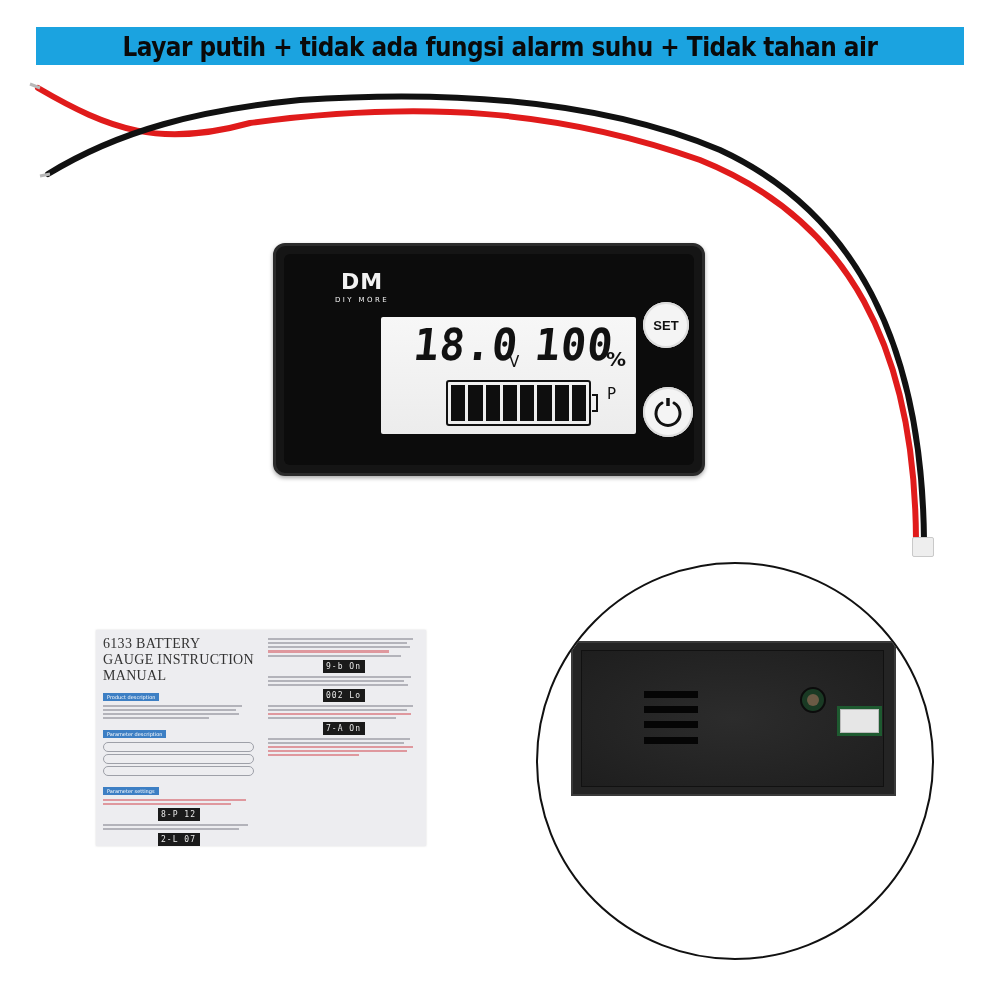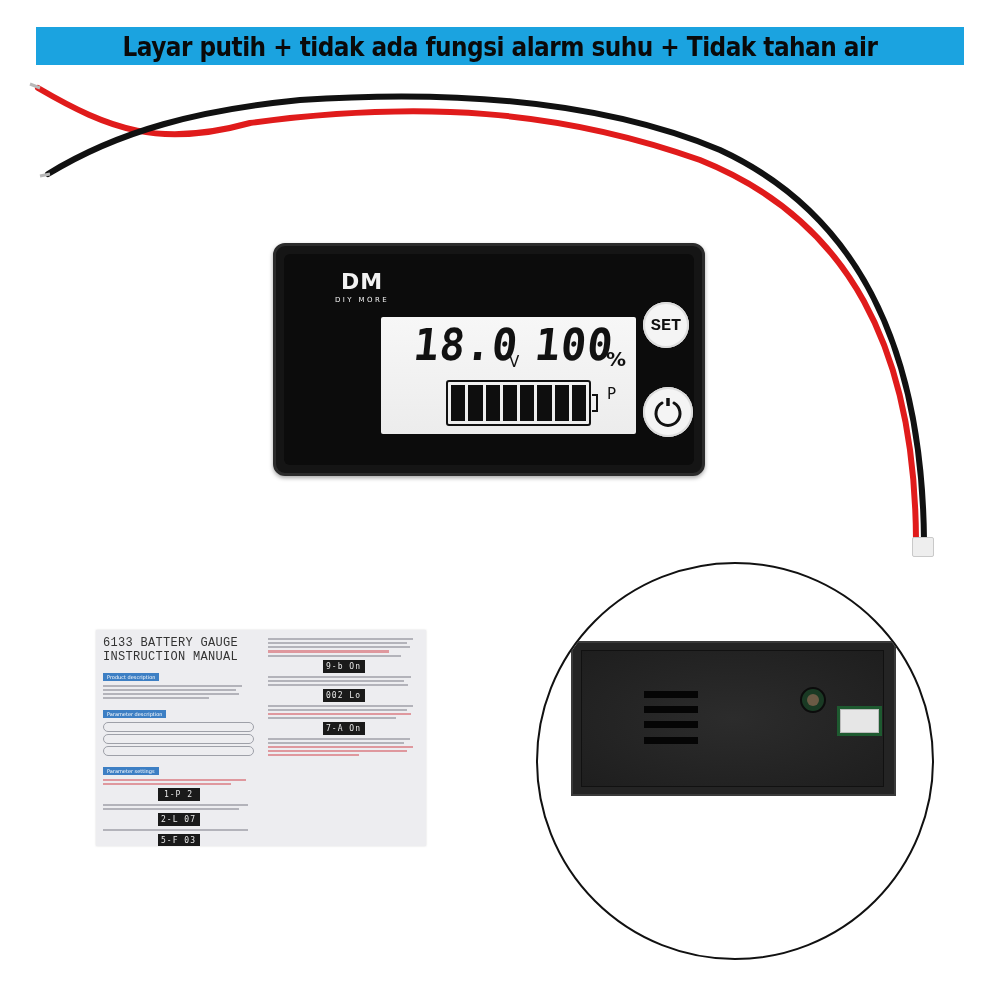--- a/index.html
+++ b/index.html
@@ -58,21 +58,21 @@
     border: 2px solid #111; border-radius: 3px; padding: 3px;
     display: flex; gap: 3px;
   }
   .battery-seg { flex: 1; background: #0e0e0e; }
   .battery-tip { position: absolute; left: 211px; top: 77px; width: 6px; height: 18px; border: 2px solid #111; border-left: none; }
 
   .btn-set {
     position: absolute; left: 359px; top: 48px; width: 46px; height: 46px;
     border-radius: 50%; background: #f4f4f4;
     display: flex; align-items: center; justify-content: center;
-    font-family: Liberation Mono, monospace; font-weight: bold; font-size: 17px; color: #111;
+    font-family: Liberation Sans, sans-serif; font-weight: bold; font-size: 13px; color: #111;
     box-shadow: inset 0 0 0 2px #dcdcdc;
   }
   .btn-power {
     position: absolute; left: 359px; top: 133px; width: 50px; height: 50px;
     border-radius: 50%; background: #f4f4f4;
     display: flex; align-items: center; justify-content: center;
     box-shadow: inset 0 0 0 2px #dcdcdc;
   }
   .device-caption {
     position: absolute; left: 0; right: 0; top: 184px; text-align: center;
@@ -86,21 +86,21 @@
     background: #eeeeee; border: 1px solid #c9c9c9; border-radius: 2px;
   }
 
   
   .manual {
     position: absolute; left: 96px; top: 630px; width: 330px; height: 216px;
     background: #ededf0; display: flex; overflow: hidden;
     box-shadow: 0 0 2px rgba(0,0,0,0.15);
   }
   .manual-col { flex: 1; padding: 6px 7px; position: relative; }
-  .manual-title { font-family: Liberation Mono, monospace; font-size: 12px; color: #333; letter-spacing: 0.3px; }
+  .manual-title { font-family: Liberation Serif, serif; font-size: 14px; color: #333; letter-spacing: 0.3px; }
   .manual-heading {
     display: inline-block; background: #3d7fc4; color: #fff;
     font-size: 5px; padding: 1px 4px; margin: 3px 0 2px;
   }
   .manual-line { height: 2px; background: #9a9aa2; margin: 2px 0; opacity: 0.7; }
   .manual-line.red { background: #d8737a; }
   .manual-box {
     border: 1px solid #9ea0a8; border-radius: 6px; height: 10px; margin: 2px 0;
   }
   .manual-lcd {
@@ -201,21 +201,21 @@
     <div class="manual-line" style="width:88%"></div>
     <div class="manual-line" style="width:90%"></div>
     <div class="manual-line" style="width:70%"></div>
     <div class="manual-heading">Parameter description</div>
     <div class="manual-box"></div>
     <div class="manual-box"></div>
     <div class="manual-box"></div>
     <div class="manual-heading">Parameter settings</div>
     <div class="manual-line red" style="width:95%"></div>
     <div class="manual-line red" style="width:85%"></div>
-    <div class="manual-lcd">1-P  2</div>
+    <div class="manual-lcd">8-P  12</div>
     <div class="manual-line" style="width:96%"></div>
     <div class="manual-line" style="width:90%"></div>
     <div class="manual-lcd">2-L  07</div>
     <div class="manual-line" style="width:96%"></div>
     <div class="manual-lcd">5-F  03</div>
     <div class="manual-line" style="width:94%"></div>
     <div class="manual-lcd">000 000</div>
   </div>
   <div class="manual-col">
     <div class="manual-line" style="width:96%"></div>

